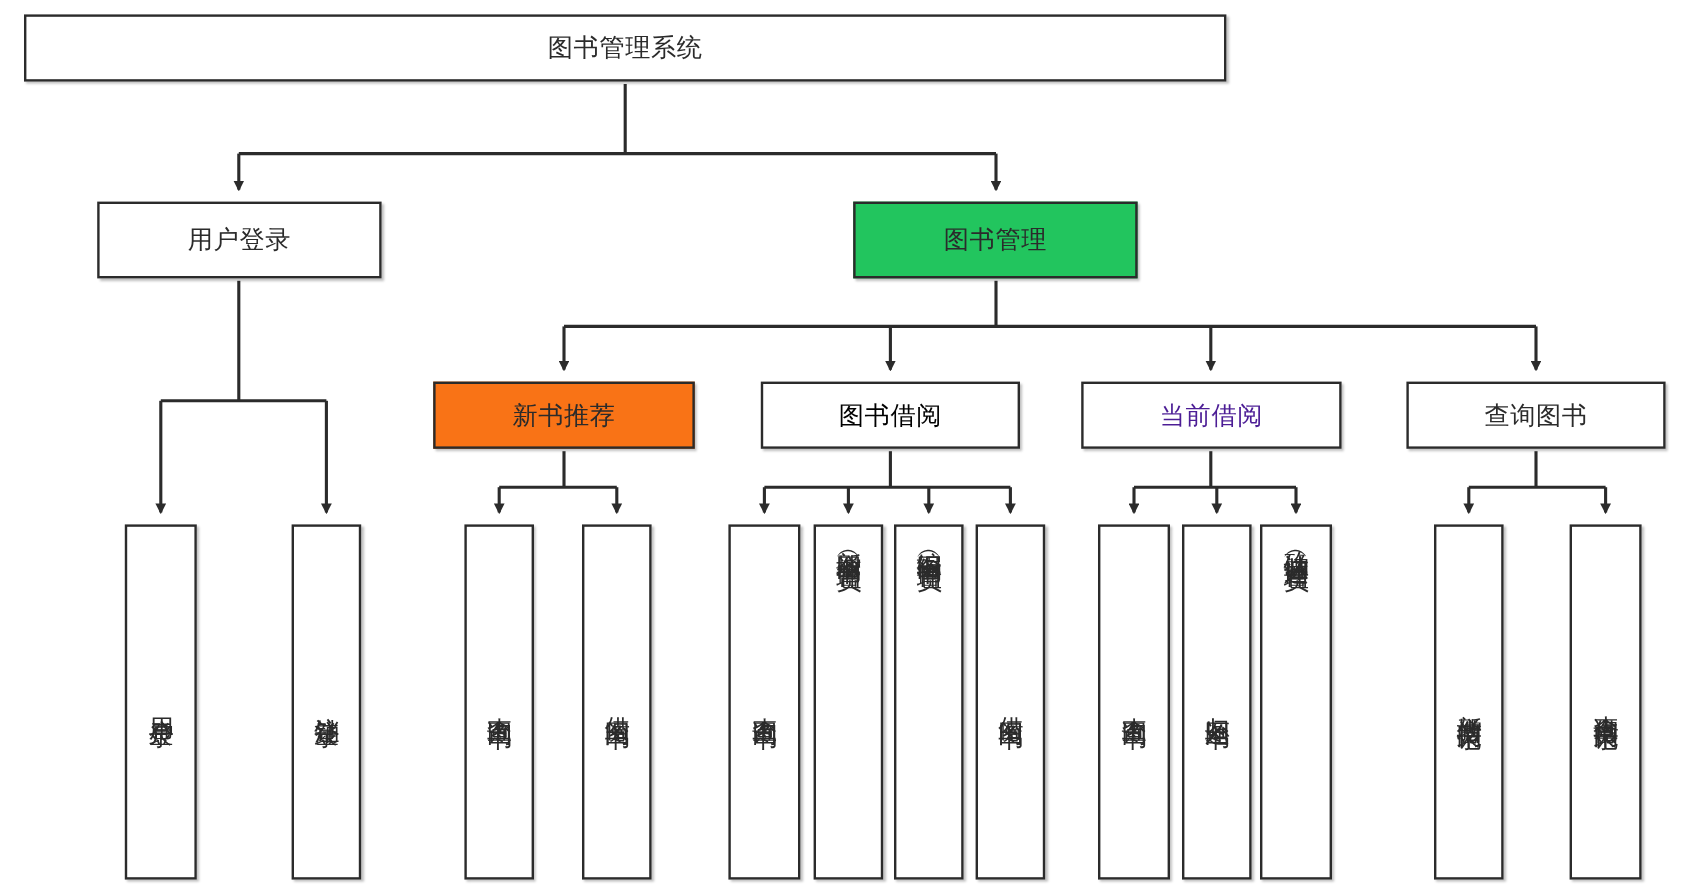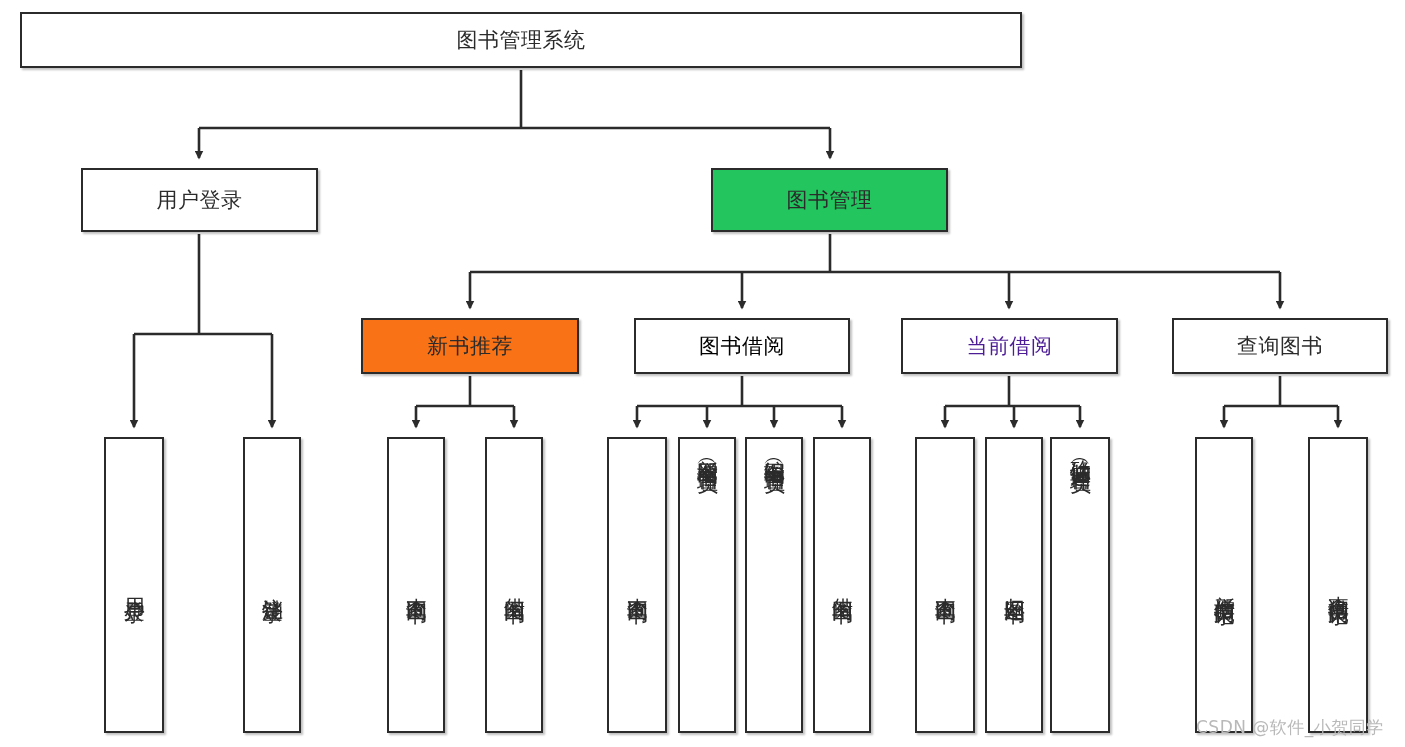--- a/index.html
+++ b/index.html
@@ -183,15 +183,14 @@
   <div class="node-box vertical top-aligned" style="left: 1050px; top: 437px; width: 60px; height: 296px; border-color: rgb(43, 43, 43); background: rgb(255, 255, 255);">
     <span class="node-label" style="color: rgb(43, 43, 43);">确认归还（管理员）</span>
   </div>
   <div class="node-box vertical" style="left: 1195px; top: 437px; width: 58px; height: 296px; border-color: rgb(43, 43, 43); background: rgb(255, 255, 255);">
     <span class="node-label" style="color: rgb(43, 43, 43);">新增借阅记录</span>
   </div>
   <div class="node-box vertical" style="left: 1308px; top: 437px; width: 60px; height: 296px; border-color: rgb(43, 43, 43); background: rgb(255, 255, 255);">
     <span class="node-label" style="color: rgb(43, 43, 43);">查询借阅记录</span>
   </div>
 
-  <div class="watermark" style="left: 1196px; top: 716px; color: rgb(185, 185, 185);">CSDN @软件_小贺同学</div>
 
 </div>
 
 </body></html>

